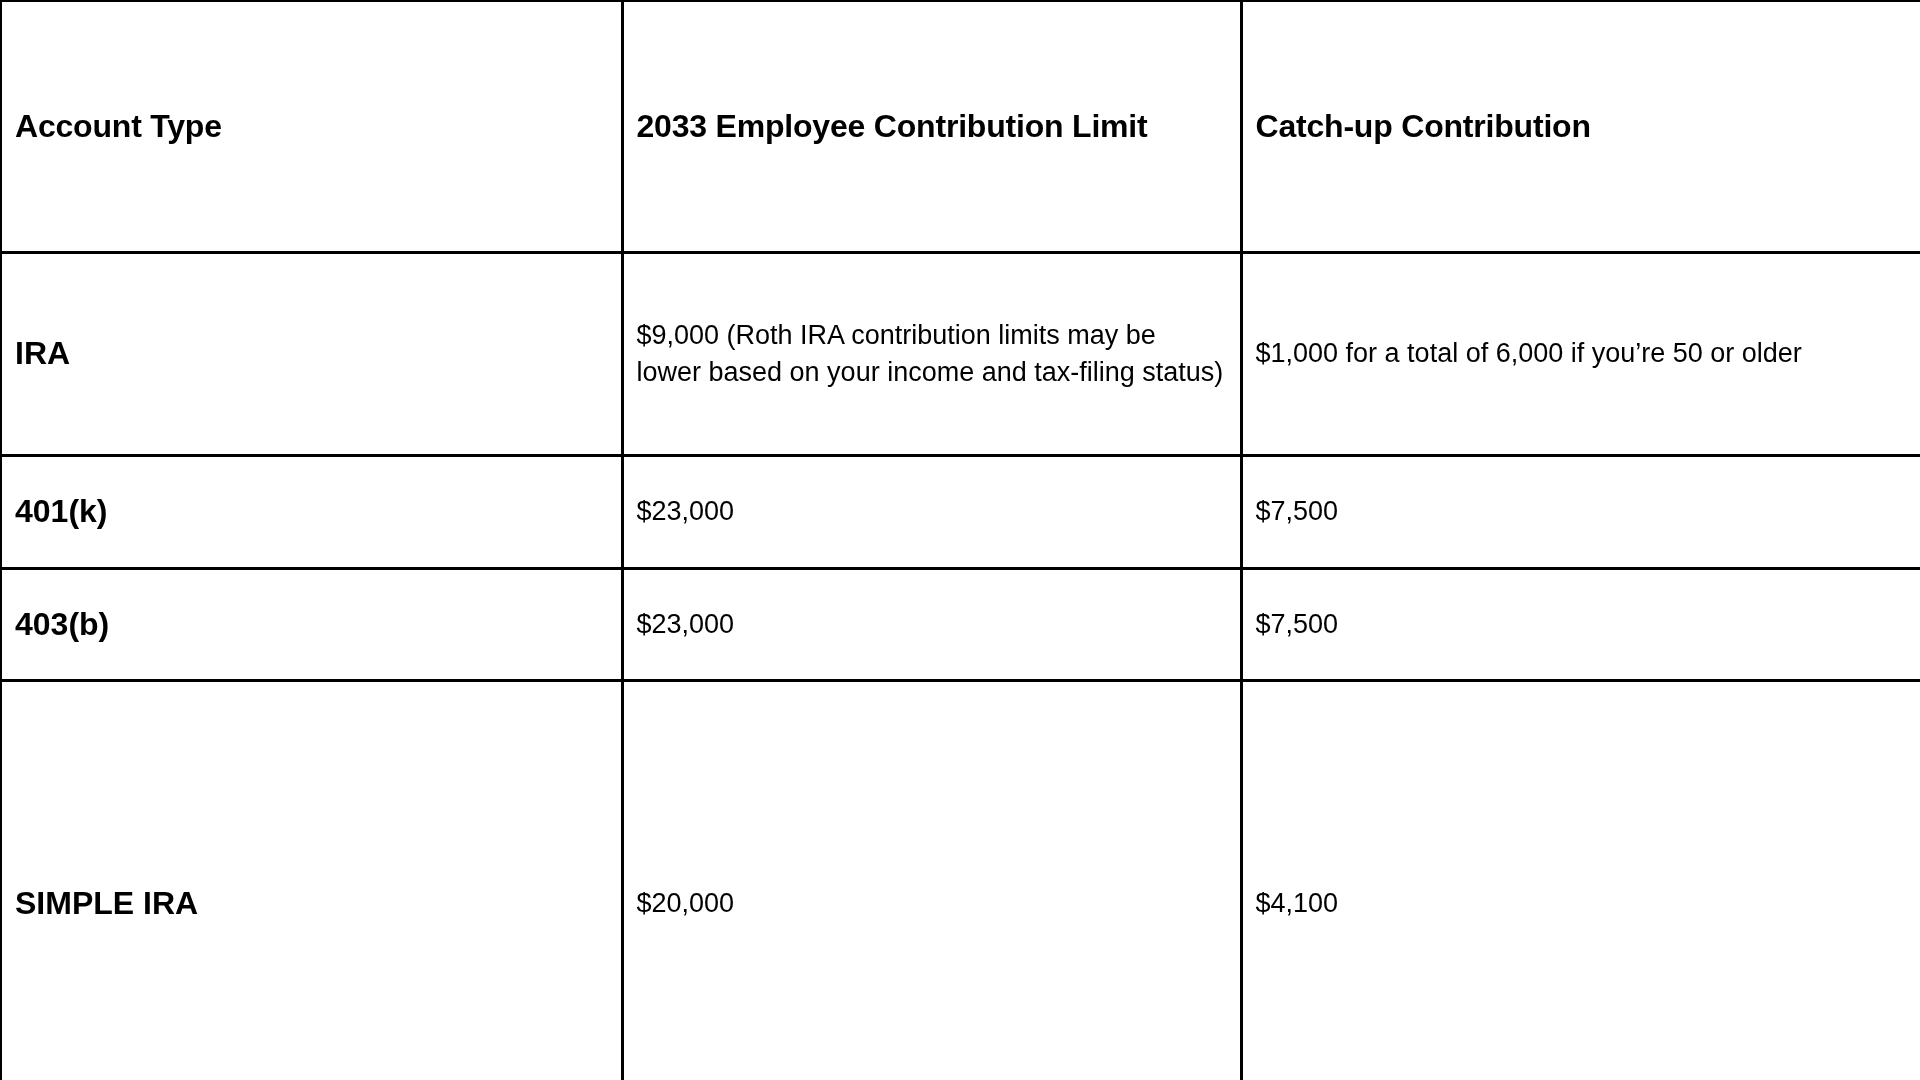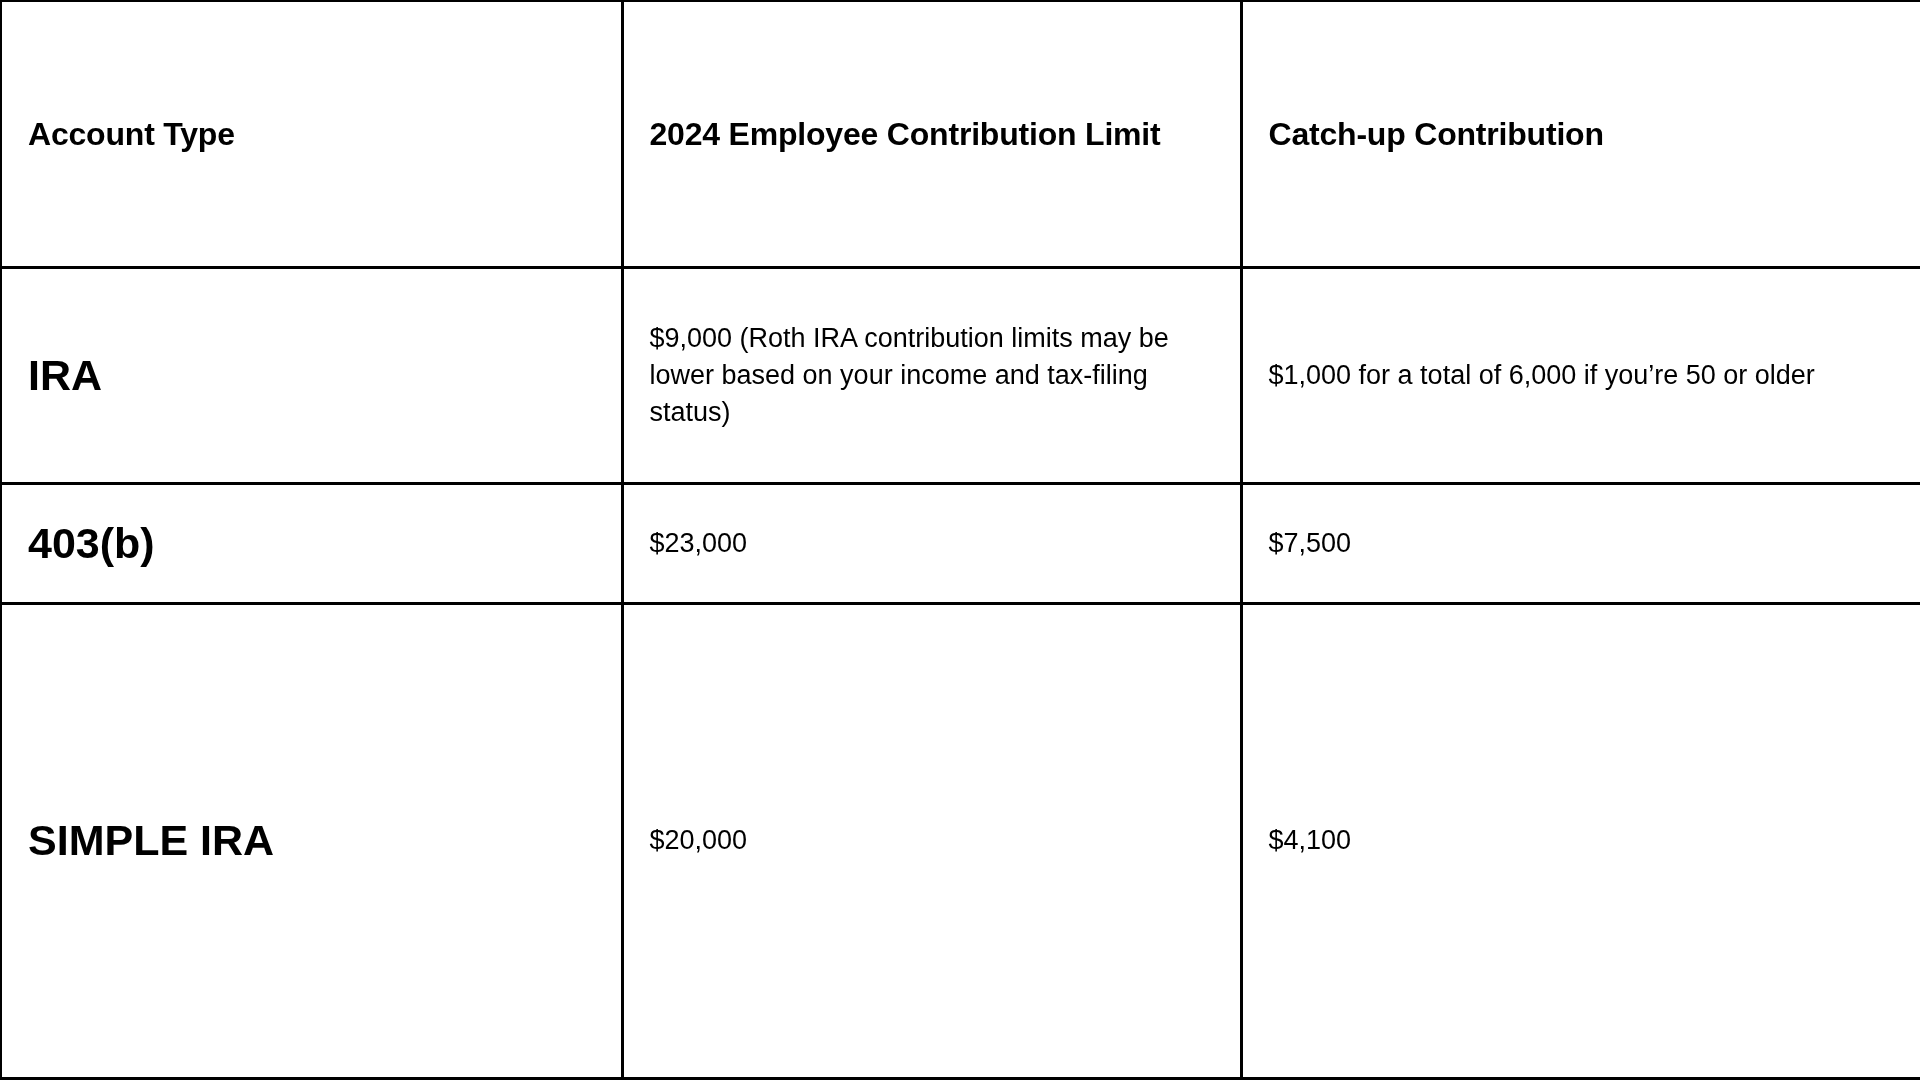--- a/index.html
+++ b/index.html
@@ -24,21 +24,21 @@
       box-sizing: border-box;
     }
     table.limits {
       border-collapse: collapse;
       width: 1920px;
       height: 1080px;
       table-layout: fixed;
     }
     table.limits td, table.limits th {
       border: 3px solid #000000;
-      padding: 0 26px;
+      padding: 0 13px;
       text-align: left;
       vertical-align: middle;
       box-sizing: border-box;
     }
     table.limits tr:first-child > * { border-top-width: 2px; }
     table.limits tr > *:first-child { border-left-width: 2px; }
     table.limits tr > *:last-child { border-right-width: 3px; }
     col.c1 { width: 621px; }
     col.c2 { width: 619px; }
     col.c3 { width: 680px; }
@@ -47,48 +47,53 @@
     tr.r-401 { height: 113px; }
     tr.r-403 { height: 112px; }
     tr.r-simple { height: 447px; }
     th.hdr {
       font-weight: 700;
       font-size: 32px;
       letter-spacing: -0.2px;
     }
     td.acct {
       font-weight: 700;
-      font-size: 43px;
+      font-size: 32px;
     }
     td.val {
       font-weight: 400;
       font-size: 27px;
       line-height: 37px;
     }
   </style>
 </head>
 <body>
 
 <div class="table-wrap">
   <table class="limits">
     <colgroup>
       <col class="c1">
       <col class="c2">
       <col class="c3">
     </colgroup>
     <tbody>
         <tr class="r-head">
       <th class="hdr">Account Type</th>
-      <th class="hdr">2024 Employee Contribution Limit</th>
+      <th class="hdr">2033 Employee Contribution Limit</th>
       <th class="hdr">Catch-up Contribution</th>
     </tr>
     <tr class="r-ira">
       <td class="acct">IRA</td>
       <td class="val">$9,000 (Roth IRA contribution limits may be lower based on your income and tax-filing status)</td>
       <td class="val">$1,000 for a total of 6,000 if you’re 50 or older</td>
+    </tr>
+    <tr class="r-401">
+      <td class="acct">401(k)</td>
+      <td class="val">$23,000</td>
+      <td class="val">$7,500</td>
     </tr>
     <tr class="r-403">
       <td class="acct">403(b)</td>
       <td class="val">$23,000</td>
       <td class="val">$7,500</td>
     </tr>
     <tr class="r-simple">
       <td class="acct">SIMPLE IRA</td>
       <td class="val">$20,000</td>
       <td class="val">$4,100</td>

